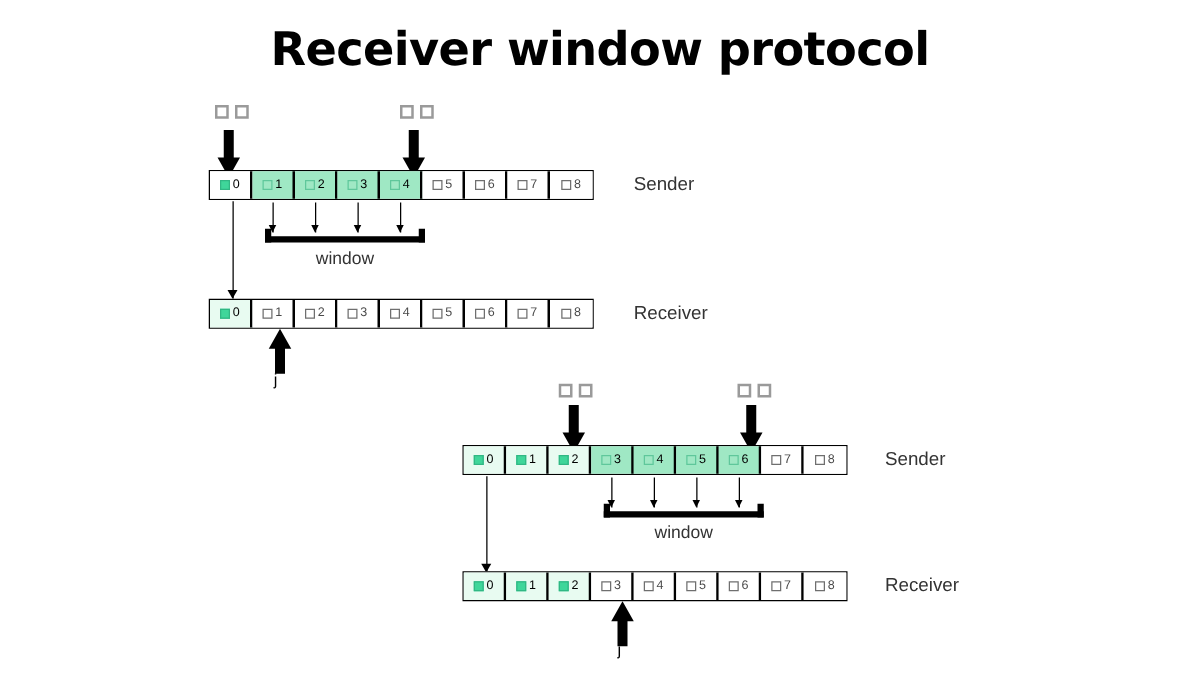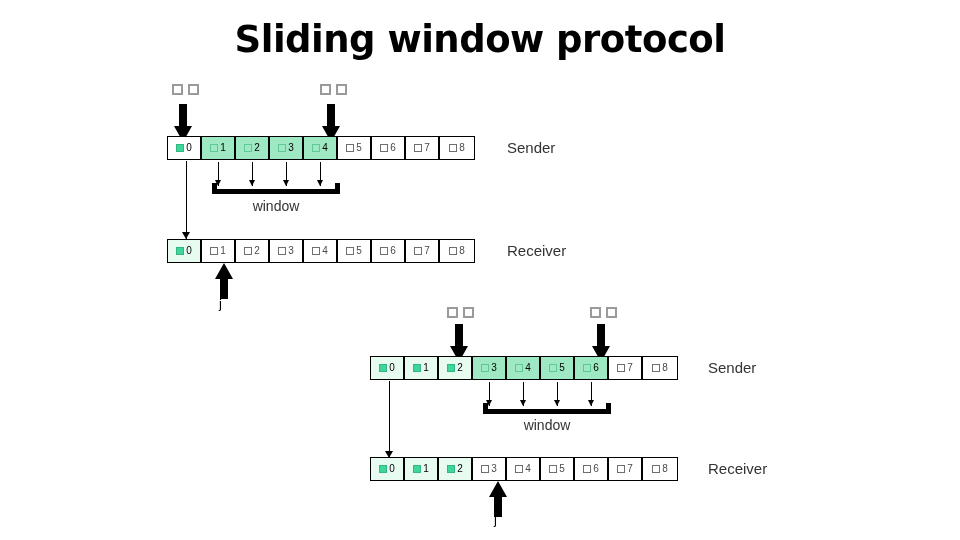--- a/index.html
+++ b/index.html
@@ -167,21 +167,21 @@
     font-size:13px;
     color:#000;
     white-space:nowrap;
   }
 </style>
 </head>
 <body>
 
 <div class="slide">
 
-  <div class="title">Sliding window protocol</div>
+  <div class="title">Receiver window protocol</div>
 
   <div class="diagram">
 
     <div class="tofu-pair" style="left:172px;top:84px;">
       <div class="bx"></div>
       <div class="bx"></div>
     </div>
     <div class="tofu-pair" style="left:320px;top:84px;">
       <div class="bx"></div>
       <div class="bx"></div>

